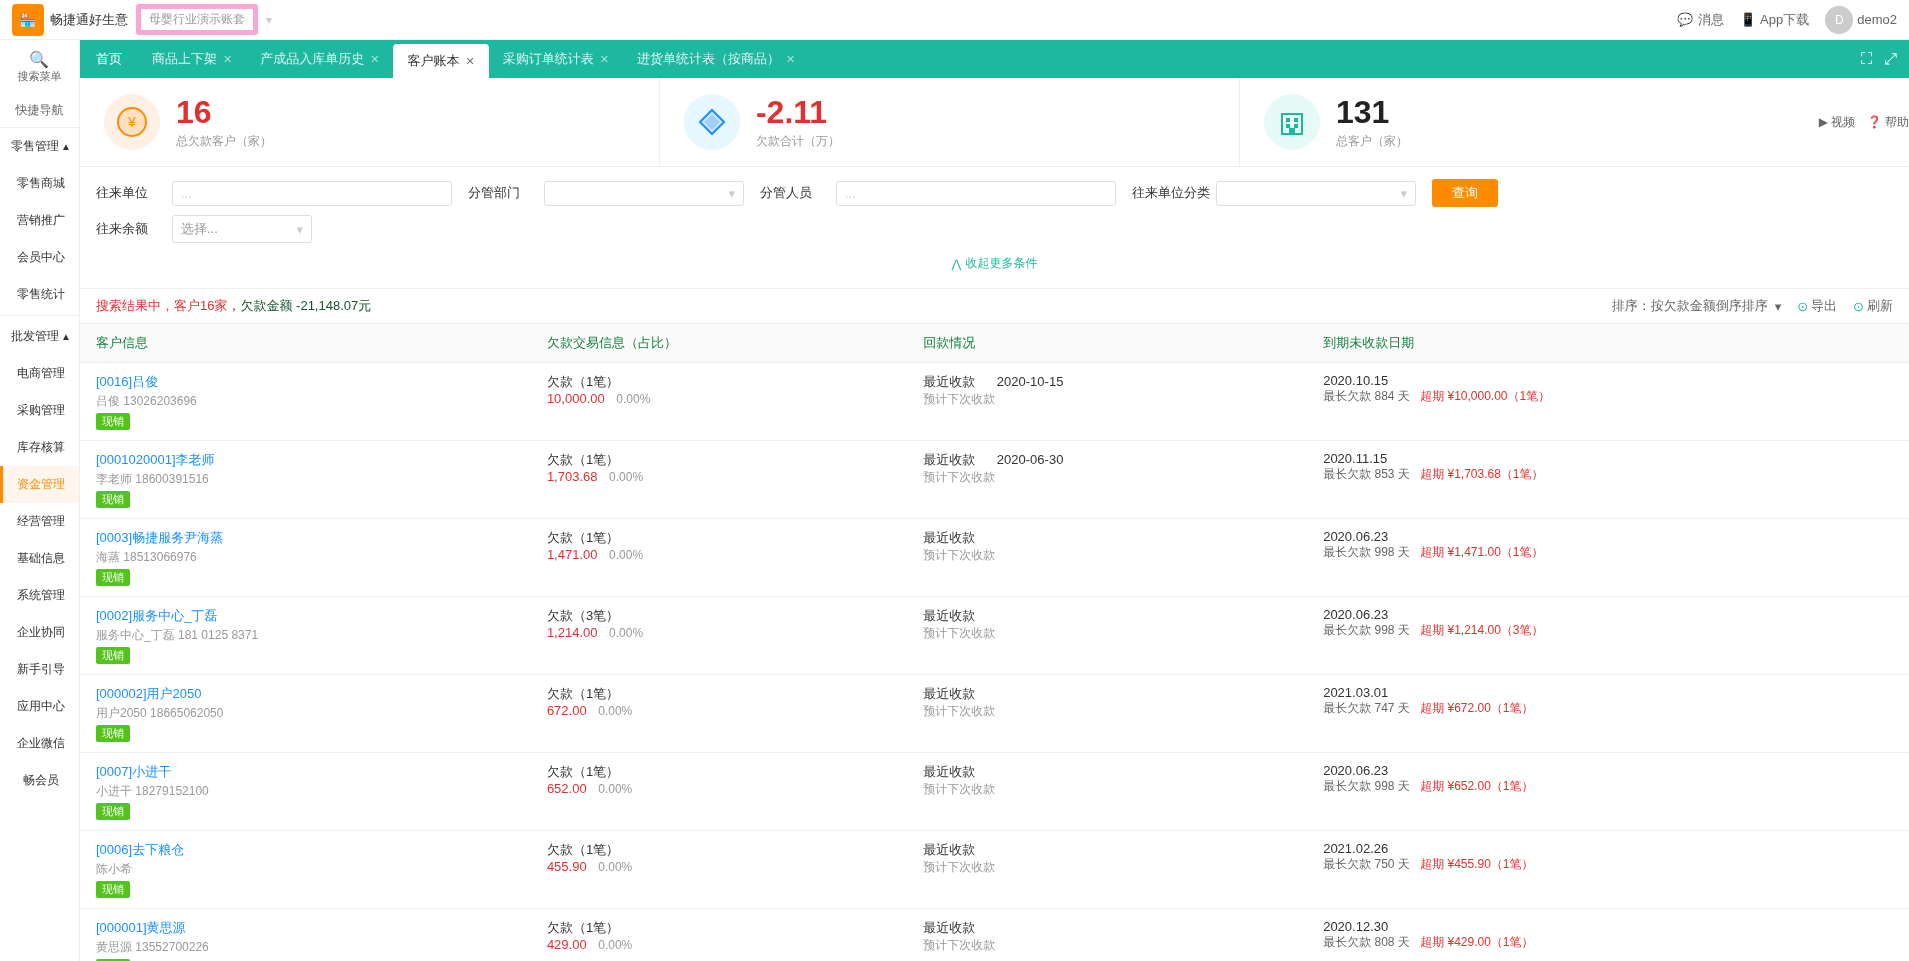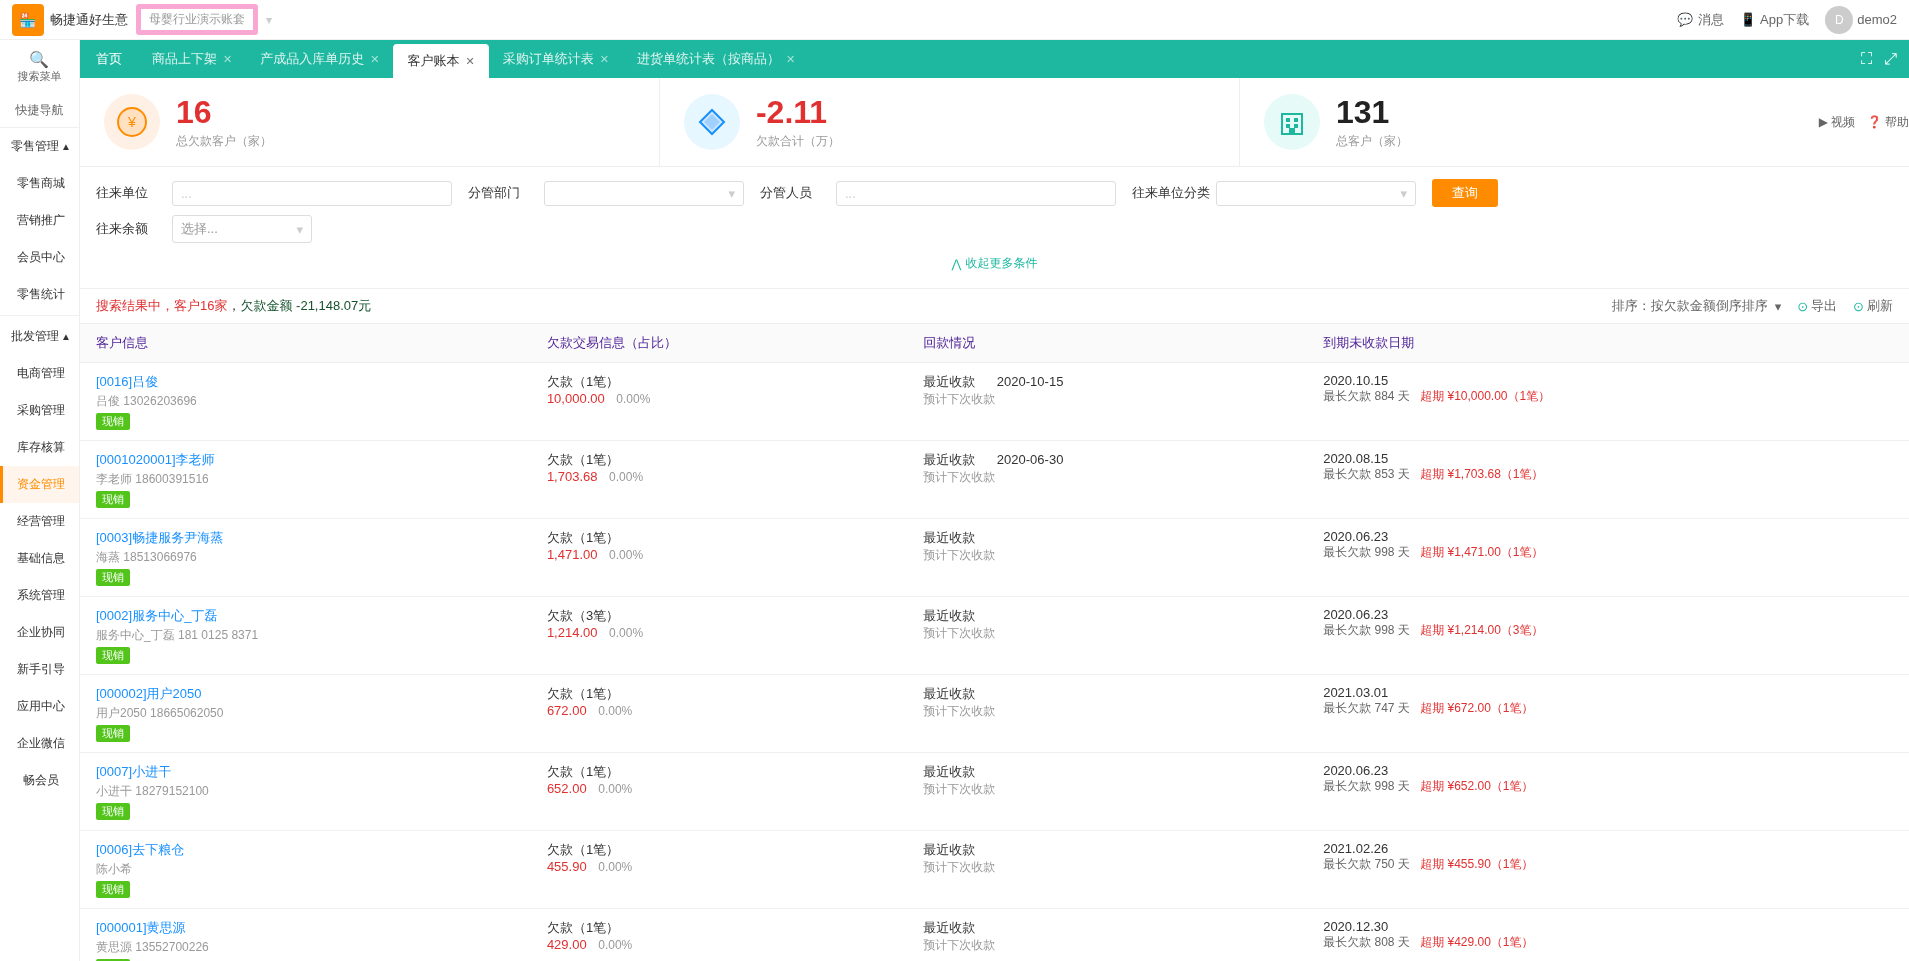--- a/index.html
+++ b/index.html
@@ -69,21 +69,21 @@
     
     .results-header { display: flex; align-items: center; justify-content: space-between; padding: 8px 16px; background: #fff; border-bottom: 1px solid #eee; }
     .results-info { font-size: 13px; color: #333; }
     .results-info span { color: #e03030; }
     .results-actions { display: flex; align-items: center; gap: 16px; font-size: 13px; color: #666; cursor: pointer; }
     .sort-select { display: flex; align-items: center; gap: 4px; cursor: pointer; }
 
     
     .table-container { flex: 1; overflow-y: auto; background: #fff; }
     .data-table { width: 100%; border-collapse: collapse; }
-    .data-table th { padding: 10px 16px; text-align: left; font-size: 13px; color: #4c1d95; font-weight: normal; border-bottom: 1px solid #eee; background: #fafafa; }
+    .data-table th { padding: 10px 16px; text-align: left; font-size: 13px; color: #15803d; font-weight: normal; border-bottom: 1px solid #eee; background: #fafafa; }
     .data-table td { padding: 10px 16px; border-bottom: 1px solid #f0f0f0; vertical-align: top; }
     .customer-name { color: #1890ff; font-size: 13px; cursor: pointer; }
     .customer-sub { font-size: 12px; color: #999; margin-top: 2px; }
     .badge-green { display: inline-block; background: #52c41a; color: white; font-size: 11px; padding: 1px 6px; border-radius: 2px; margin-top: 3px; }
     .amount-red { color: #e03030; font-size: 13px; text-align: right; }
     .amount-pct { font-size: 12px; color: #999; margin-left: 8px; }
     .overdue-red { color: #e03030; font-size: 12px; cursor: pointer; }
     .overdue-days { font-size: 12px; color: #666; text-align: center; }
     .debt-info { font-size: 13px; color: #333; }
     .date-text { font-size: 13px; color: #333; }
@@ -384,21 +384,21 @@
       <div>
         <span class="amount-red">1,703.68</span>
         <span class="amount-pct">0.00%</span>
       </div>
     </td>
     <td>
       <div style="font-size:13px;color:#333;">最近收款 &nbsp;&nbsp;&nbsp;&nbsp; 2020-06-30</div>
       <div style="font-size:12px;color:#999;">预计下次收款</div>
     </td>
     <td>
-      <div class="date-text">2020.08.15</div>
+      <div class="date-text">2020.11.15</div>
       <div>
         <span class="overdue-days">最长欠款 853 天 &nbsp;</span>
         <span class="overdue-red">超期 ¥1,703.68（1笔）</span>
       </div>
     </td>
   </tr>
                 <tr class="row-hover">
     <td>
       <div class="customer-name">[0003]畅捷服务尹海蒸</div>
       <div class="customer-sub">海蒸 18513066976</div>

